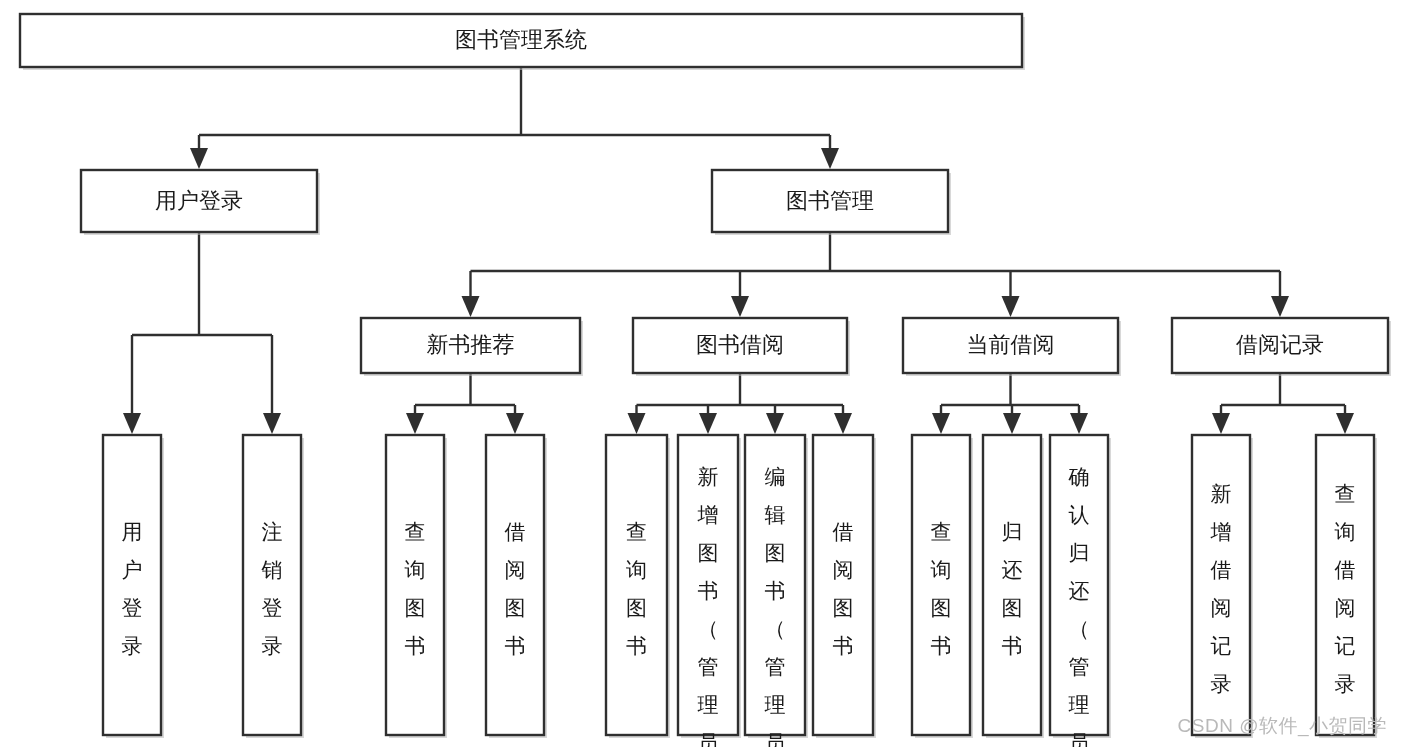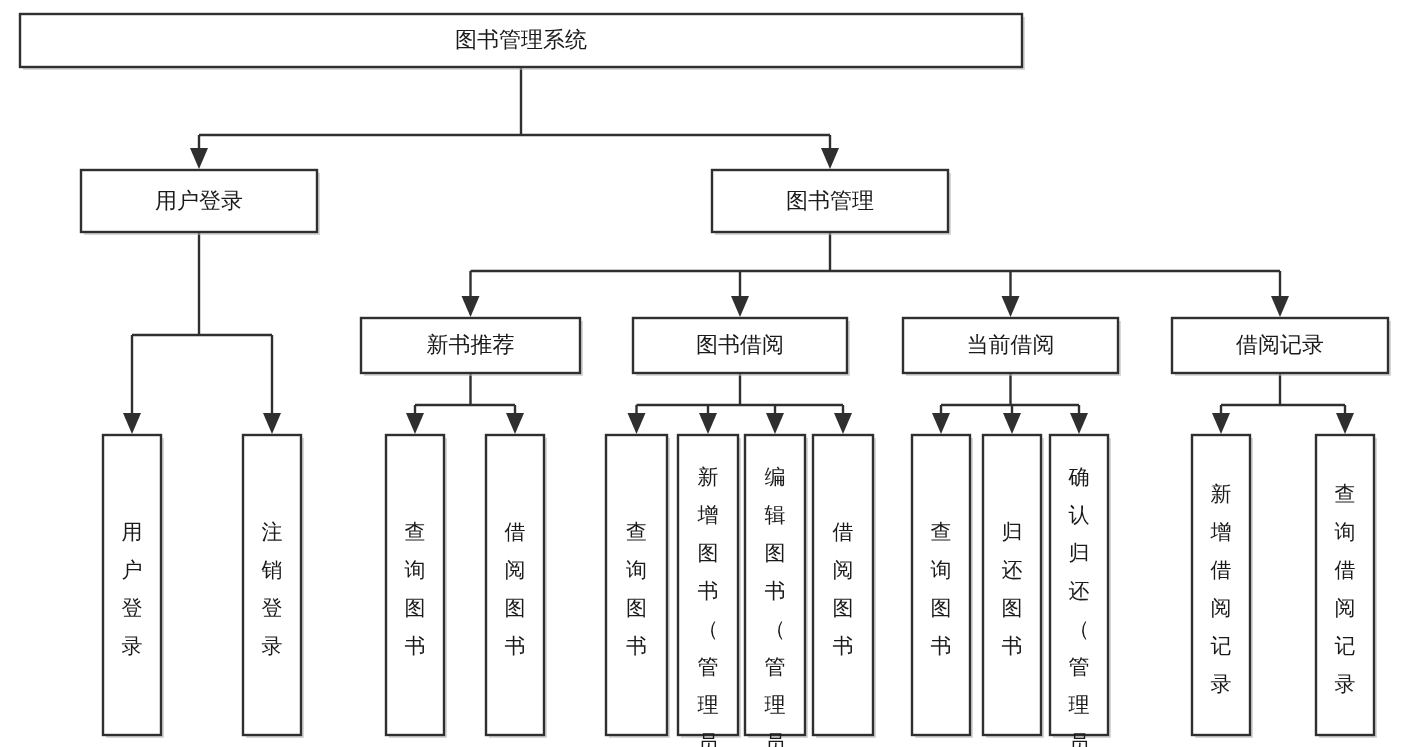--- a/index.html
+++ b/index.html
@@ -242,13 +242,14 @@
           <rect x="1192" y="435" width="58" height="300" class="node-box"></rect>
           <text x="1221" y="0" class="node-label-v"><tspan x="1221" y="500.64">新</tspan><tspan x="1221" y="538.64">增</tspan><tspan x="1221" y="576.64">借</tspan><tspan x="1221" y="614.64">阅</tspan><tspan x="1221" y="652.64">记</tspan><tspan x="1221" y="690.64">录</tspan></text>
         </g>
         <g>
           <rect x="1319" y="438" width="58" height="300" class="node-shadow"></rect>
           <rect x="1316" y="435" width="58" height="300" class="node-box"></rect>
           <text x="1345" y="0" class="node-label-v"><tspan x="1345" y="500.64">查</tspan><tspan x="1345" y="538.64">询</tspan><tspan x="1345" y="576.64">借</tspan><tspan x="1345" y="614.64">阅</tspan><tspan x="1345" y="652.64">记</tspan><tspan x="1345" y="690.64">录</tspan></text>
         </g>
       </g>
   </svg>
+  <div class="watermark">CSDN @软件_小贺同学</div>
 </div>
 
 </body></html>

